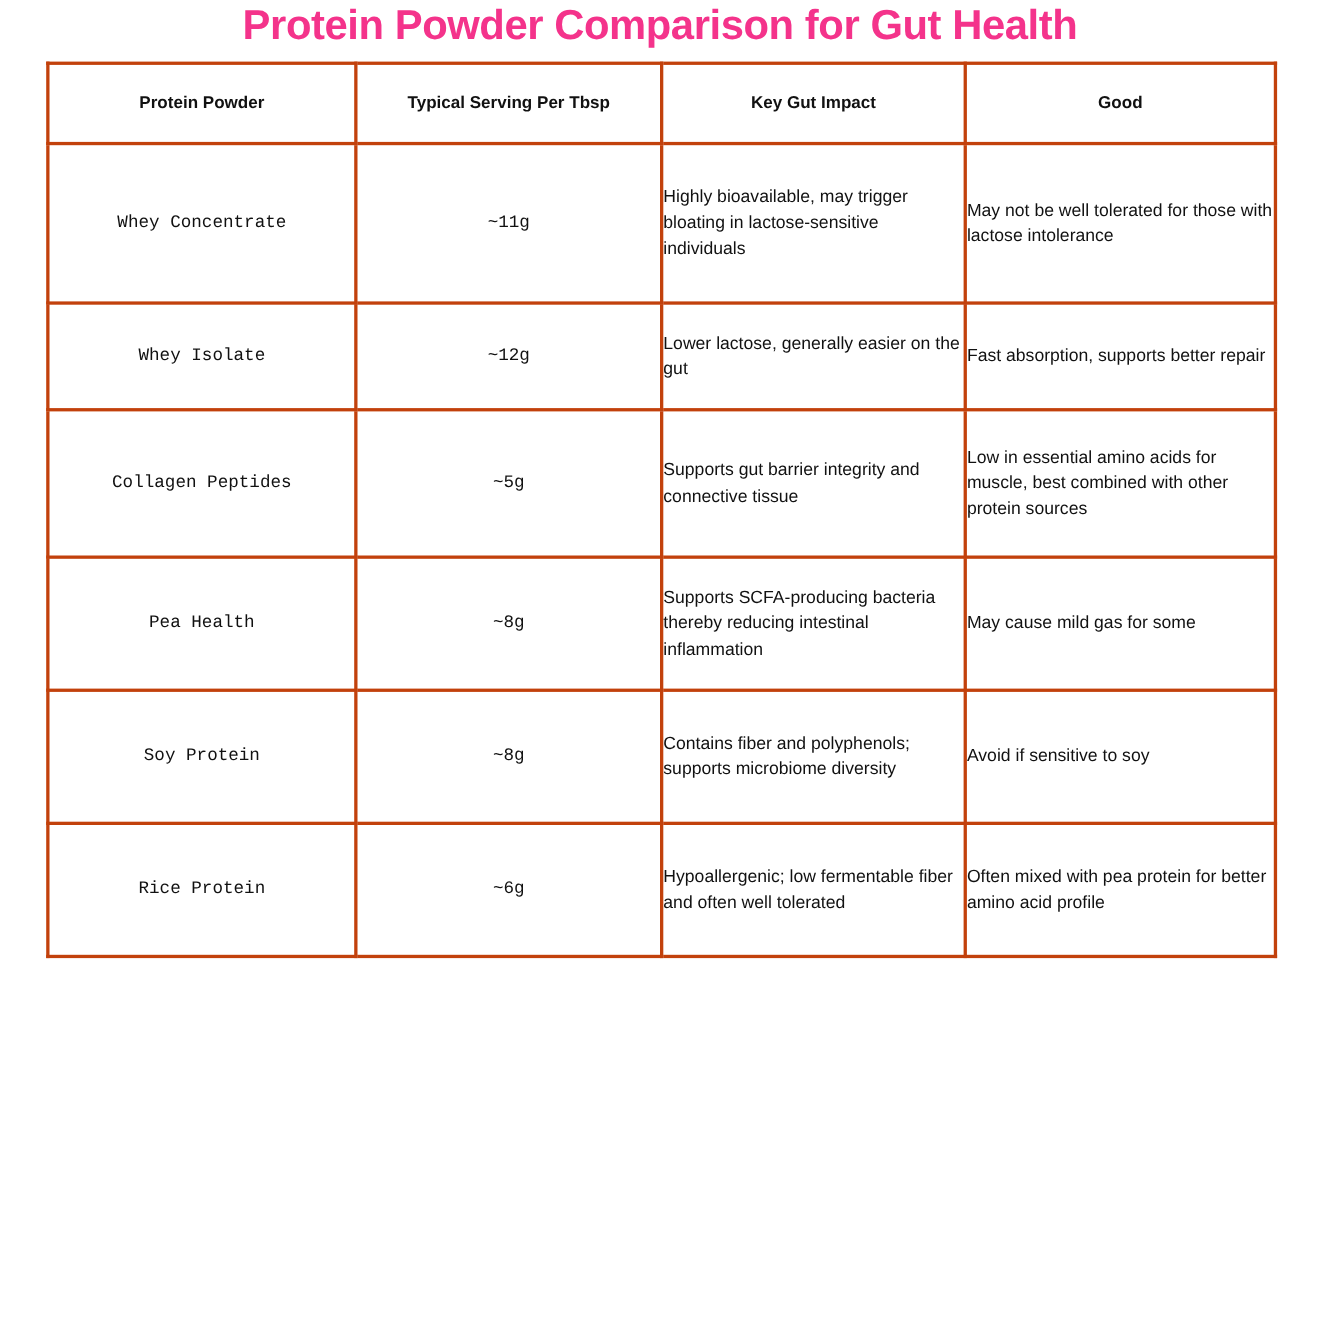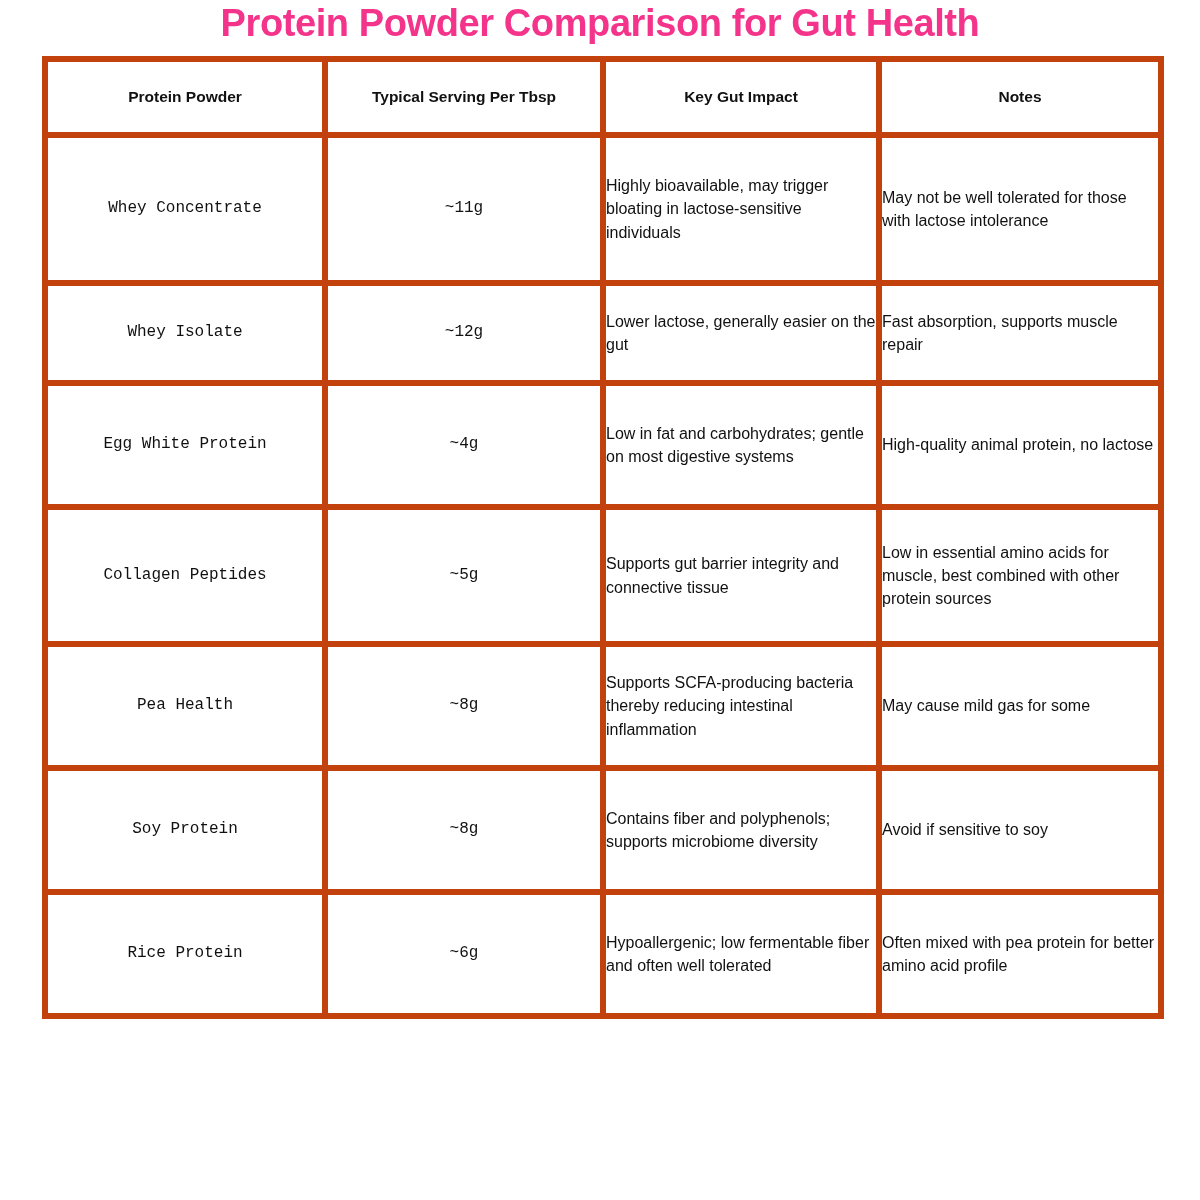--- a/index.html
+++ b/index.html
@@ -49,21 +49,21 @@
     border: 3px solid #000000;
   }
 
   table.cmp col.c1 { width: 280px; }
   table.cmp col.c2 { width: 278px; }
   table.cmp col.c3 { width: 276px; }
   table.cmp col.c4 { width: 282px; }
 
   table.cmp th,
   table.cmp td {
-    border: 6px solid #c2410c;
+    border: 3px solid #c2410c;
     padding: 0;
     vertical-align: middle;
   }
 
   table.cmp thead th {
     height: 62px;
     font-size: 15.5px;
     font-weight: bold;
     text-align: center;
     padding: 4px 8px;
@@ -111,41 +111,35 @@
         <col class="c1">
           <col class="c2">
           <col class="c3">
           <col class="c4">
       </colgroup>
       <thead>
         <tr>
           <th>Protein Powder</th>
           <th>Typical Serving Per Tbsp</th>
           <th>Key Gut Impact</th>
-          <th>Notes</th>
+          <th>Good</th>
         </tr>
       </thead>
       <tbody>
         <tr class="r1">
           <td class="cell-name">Whey Concentrate</td>
           <td class="cell-serving">~11g</td>
           <td class="cell-impact">Highly bioavailable, may trigger bloating in lactose-sensitive individuals</td>
           <td class="cell-notes">May not be well tolerated for those with lactose intolerance</td>
         </tr>
         <tr class="r2">
           <td class="cell-name">Whey Isolate</td>
           <td class="cell-serving">~12g</td>
           <td class="cell-impact">Lower lactose, generally easier on the gut</td>
-          <td class="cell-notes">Fast absorption, supports muscle repair</td>
-        </tr>
-        <tr class="r4">
-          <td class="cell-name">Egg White Protein</td>
-          <td class="cell-serving">~4g</td>
-          <td class="cell-impact">Low in fat and carbohydrates; gentle on most digestive systems</td>
-          <td class="cell-notes">High-quality animal protein, no lactose</td>
+          <td class="cell-notes">Fast absorption, supports better repair</td>
         </tr>
         <tr class="r5">
           <td class="cell-name">Collagen Peptides</td>
           <td class="cell-serving">~5g</td>
           <td class="cell-impact">Supports gut barrier integrity and connective tissue</td>
           <td class="cell-notes">Low in essential amino acids for muscle, best combined with other protein sources</td>
         </tr>
         <tr class="r6">
           <td class="cell-name">Pea Health</td>
           <td class="cell-serving">~8g</td>

